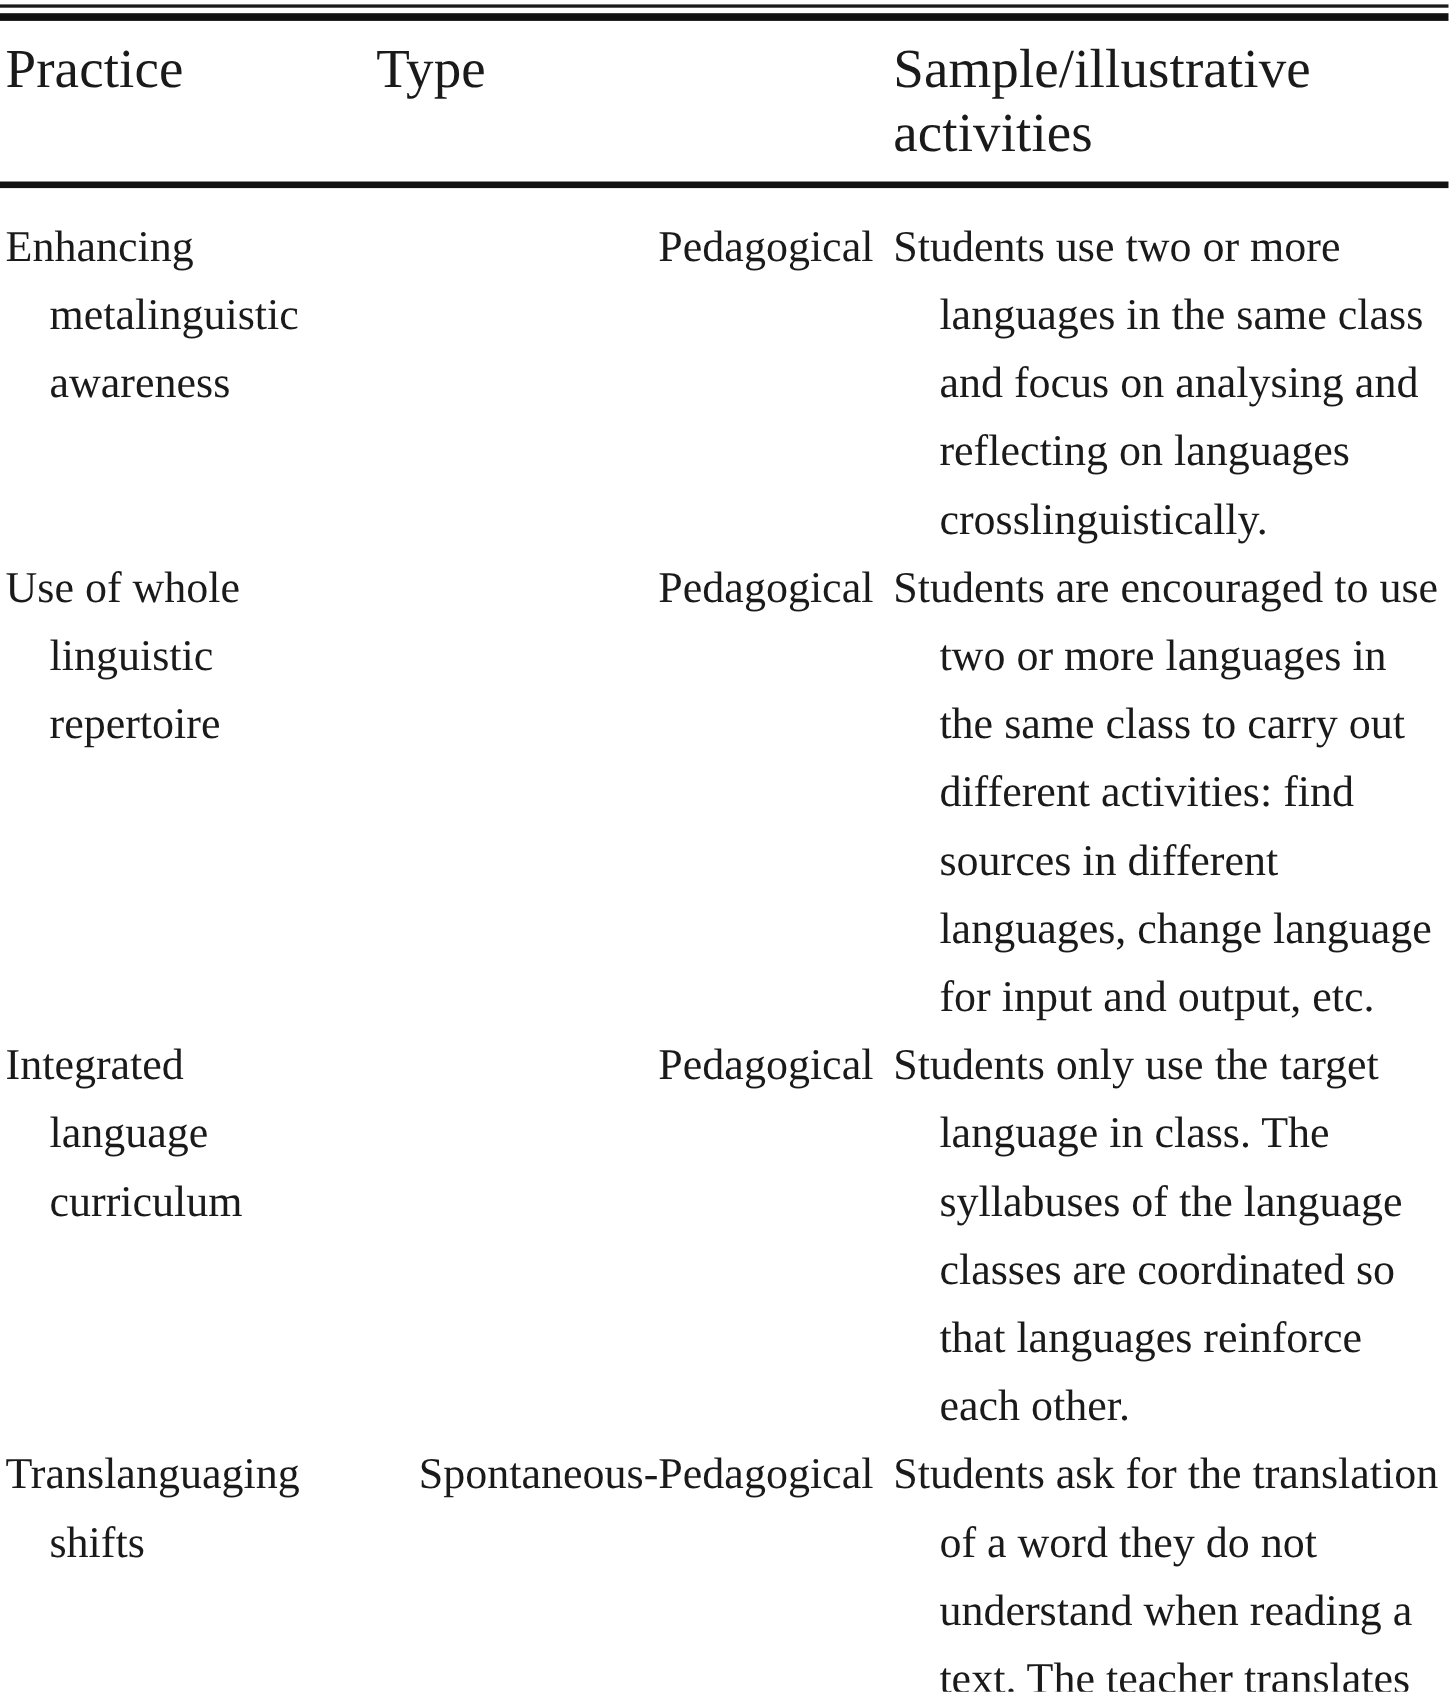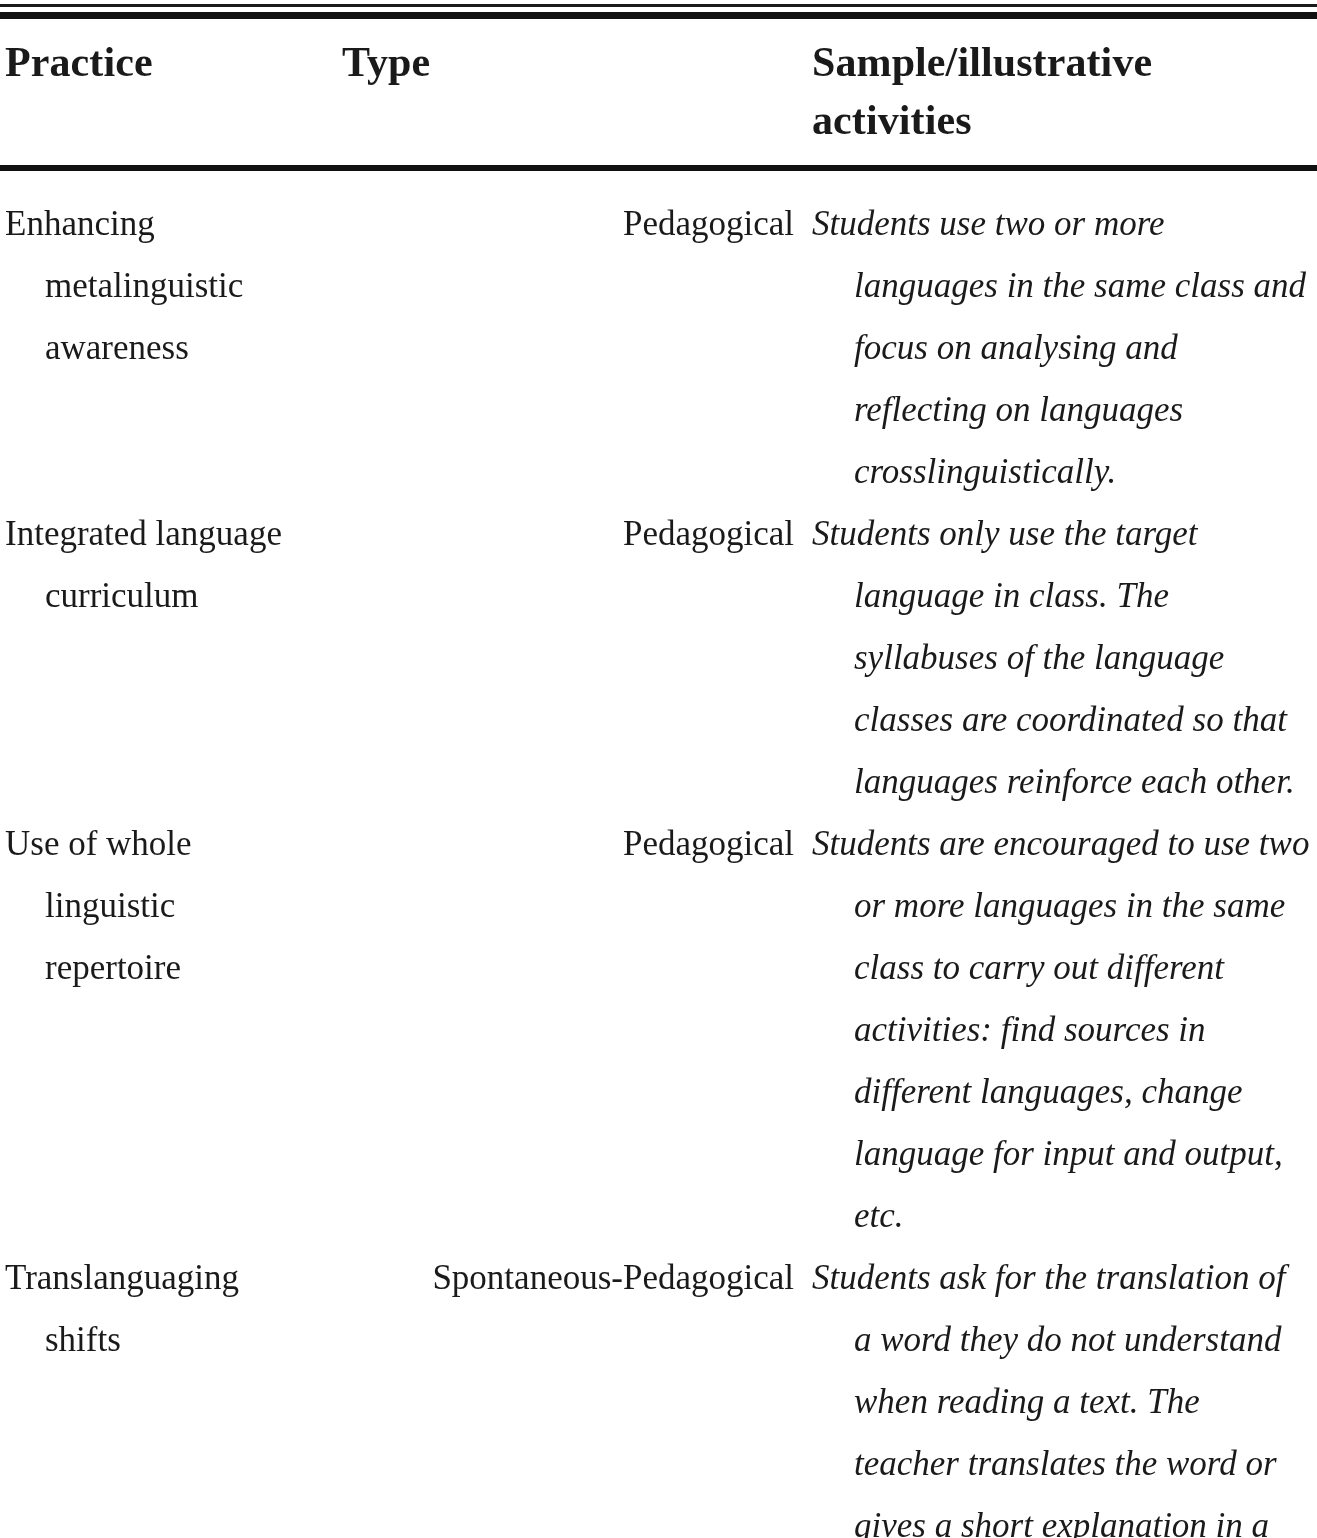--- a/index.html
+++ b/index.html
@@ -48,53 +48,52 @@
   table.main col.c3 { width: 511px; }
 
   th, td {
     vertical-align: top;
     padding: 0;
     text-align: left;
     border: 0;
   }
 
   .head-row th {
-    font-weight: bold;
-    font-size: 42px;
+    font-weight: normal;
+    font-size: 50px;
     line-height: 58px;
     padding-top: 14px;
     padding-bottom: 16px;
     letter-spacing: 0.1px;
   }
   .head-row th.h1 { padding-left: 5px; }
   .head-row th.h2 { padding-left: 2px; margin-left: 45px; }
   .head-row th.h3 { padding-left: 6px; margin-left: 30px; }
 
   .body-row td {
-    font-size: 35px;
+    font-size: 40px;
     line-height: 62px;
     font-weight: normal;
   }
   .body-row td.cell-practice {
     padding-left: 5px;
     padding-right: 28px;
     text-indent: -40px;
     padding-left: 45px;
   }
   .body-row td.cell-type {
     padding-left: 2px;
     padding-right: 12px;
     white-space: nowrap;
     text-align: right;
   }
   .body-row td.cell-activities {
     padding-left: 48px;
     padding-right: 6px;
     text-indent: -42px;
-    font-style: italic;
   }
 
   .body-row.first td { padding-top: 22px; }
 </style>
 </head>
 <body>
 
 <div class="table-wrap">
 
   <div class="rule-top-thin"></div>
@@ -123,28 +122,28 @@
       <col class="c2">
       <col class="c3">
     </colgroup>
     <tbody>
       <tr class="body-row first">
         <td class="cell-practice">Enhancing metalinguistic awareness</td>
         <td class="cell-type">Pedagogical</td>
         <td class="cell-activities">Students use two or more languages in the same class and focus on analysing and reflecting on languages crosslinguistically.</td>
       </tr>
       <tr class="body-row">
+        <td class="cell-practice">Use of whole linguistic repertoire</td>
+        <td class="cell-type">Pedagogical</td>
+        <td class="cell-activities">Students are encouraged to use two or more languages in the same class to carry out different activities: find sources in different languages, change language for input and output, etc.</td>
+      </tr>
+      <tr class="body-row">
         <td class="cell-practice">Integrated language curriculum</td>
         <td class="cell-type">Pedagogical</td>
         <td class="cell-activities">Students only use the target language in class. The syllabuses of the language classes are coordinated so that languages reinforce each other.</td>
-      </tr>
-      <tr class="body-row">
-        <td class="cell-practice">Use of whole linguistic repertoire</td>
-        <td class="cell-type">Pedagogical</td>
-        <td class="cell-activities">Students are encouraged to use two or more languages in the same class to carry out different activities: find sources in different languages, change language for input and output, etc.</td>
       </tr>
       <tr class="body-row">
         <td class="cell-practice">Translanguaging shifts</td>
         <td class="cell-type">Spontaneous-Pedagogical</td>
         <td class="cell-activities">Students ask for the translation of a word they do not understand when reading a text. The teacher translates the word or gives a short explanation in a language that is not the language of instruction for the class.</td>
       </tr>
     </tbody>
   </table>
 
 </div>

